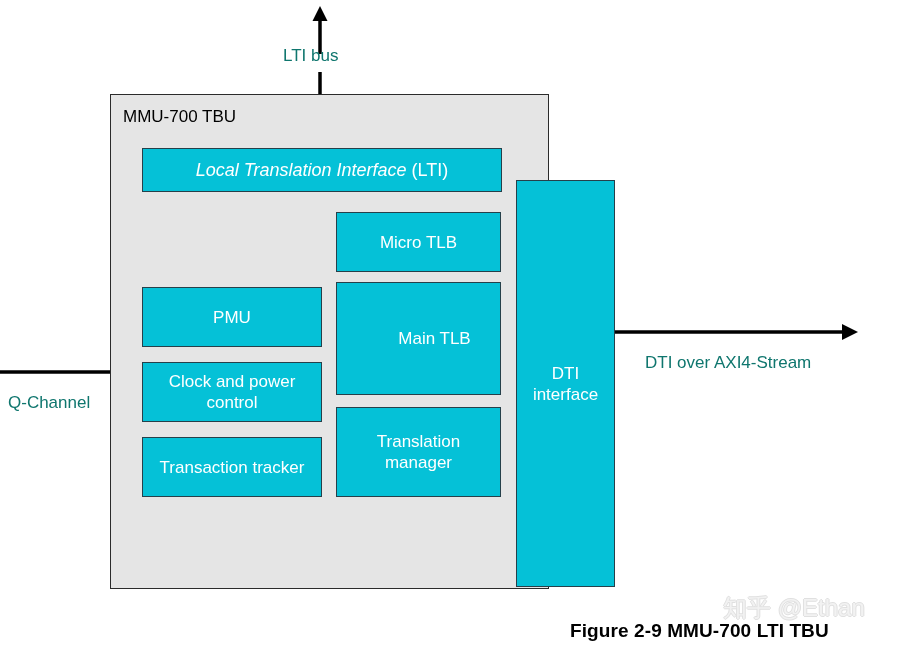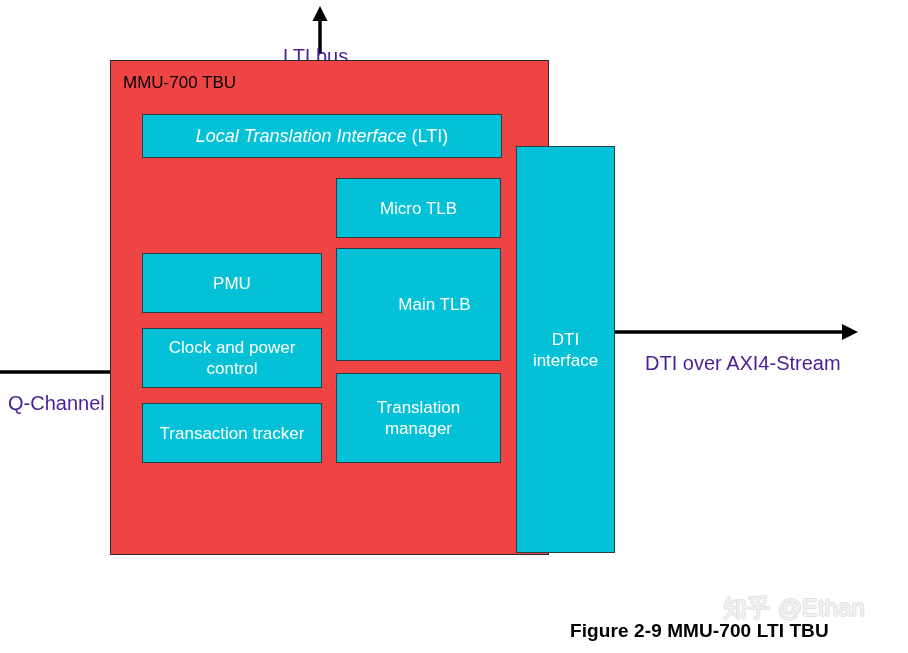--- a/index.html
+++ b/index.html
@@ -13,24 +13,24 @@
     position: relative;
     overflow: hidden;
     font-family: "Liberation Sans", sans-serif;
     color: #000000;
   }
 
   
   #tbu-container {
     position: absolute;
     left: 110px;
-    top: 60px;
+    top: 94px;
     width: 439px;
     height: 495px;
-    background: #ef4444;
+    background: #e5e5e5;
     border: 1.5px solid #2b2b2b;
     box-sizing: border-box;
   }
 
   #tbu-title {
     position: absolute;
     left: 12px;
     top: 12px;
     font-size: 17px;
     line-height: 20px;
@@ -125,23 +125,23 @@
   .arrow-svg polygon { fill: #000; stroke: none; }
 
   #arrow-lti-up   { left: 300px; top: 4px;   width: 40px; height: 50px; }
   #arrow-lti-down { left: 300px; top: 72px;  width: 40px; height: 66px; }
   #arrow-qchannel { left: 0px;   top: 360px; width: 145px; height: 24px; }
   #arrow-dti-out  { left: 612px; top: 320px; width: 250px; height: 24px; }
 
   
   .free-label {
     position: absolute;
-    font-size: 20px;
+    font-size: 17px;
     line-height: 20px;
-    color: #4c1d95;
+    color: #0f766e;
     white-space: nowrap;
   }
   #label-lti-bus  { left: 283px; top: 46px; }
   #label-qchannel { left: 8px;   top: 393px; }
   #label-dti-axi  { left: 645px; top: 353px; }
 
   
   #figure-caption {
     position: absolute;
     left: 570px;

